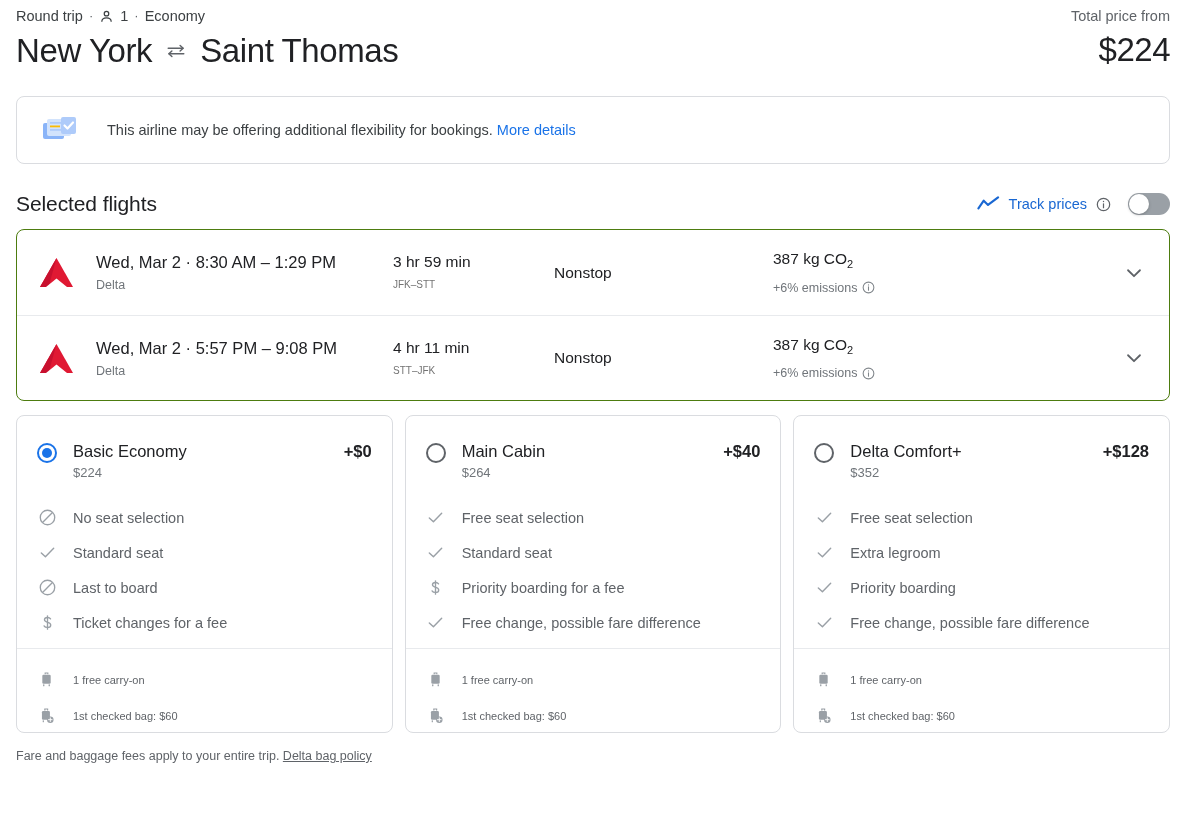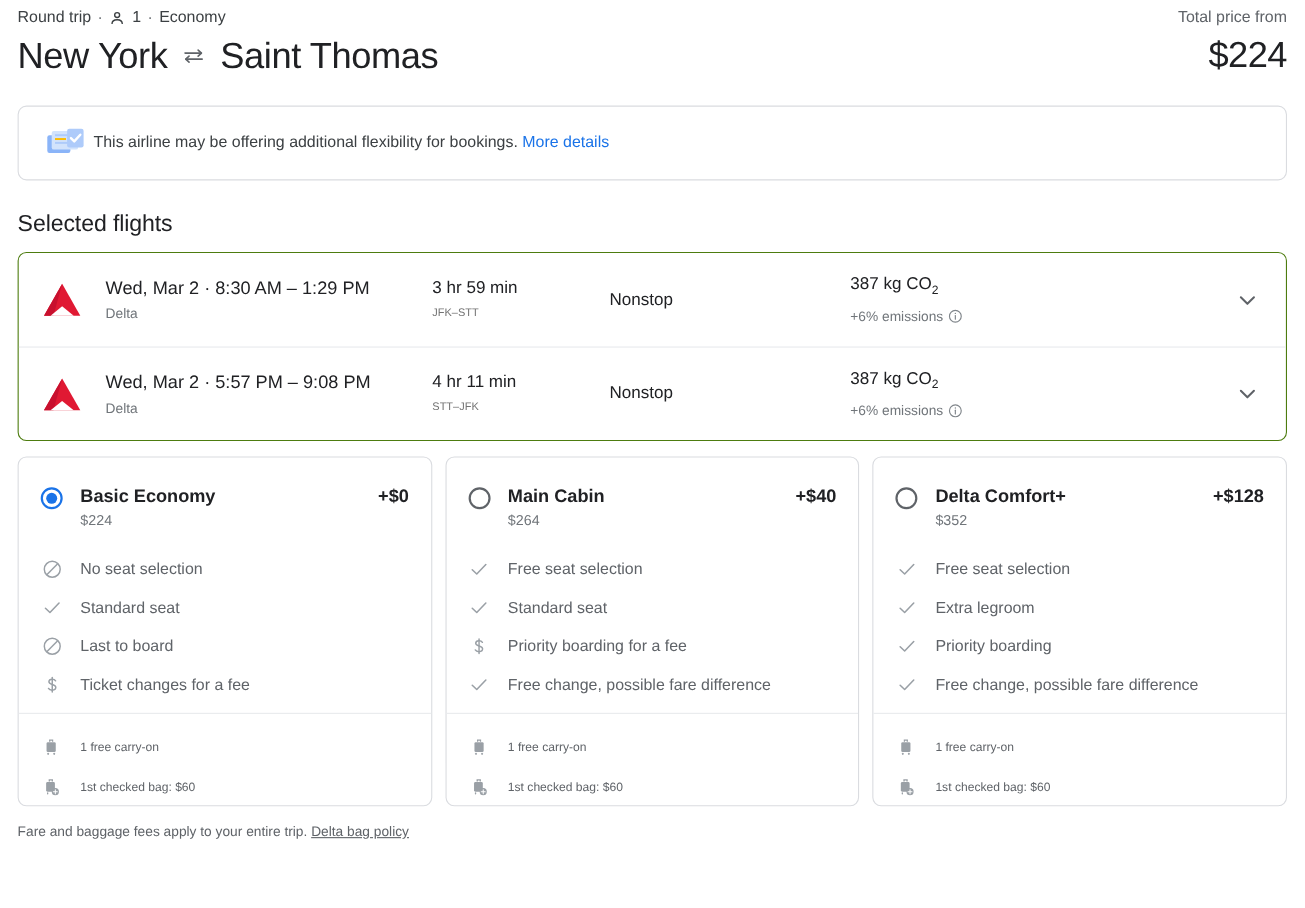--- a/index.html
+++ b/index.html
@@ -22,21 +22,21 @@
   .route-city { font-size: 33px; font-weight: 400; letter-spacing: -0.4px; color: #202124; line-height: 42px; }
   .swap-icon { width: 22px; height: 22px; color: #5f6368; display: inline-flex; align-items: center; }
   .hdr-right { text-align: right; padding-top: 2px; }
   .total-label { font-size: 14.5px; color: #5f6368; line-height: 20px; }
   .total-price { font-size: 33px; font-weight: 400; letter-spacing: -0.5px; color: #202124; line-height: 42px; margin-top: 3px; }
 
   
   .banner {
     margin-top: 24px; height: 68px;
     border: 1px solid #dadce0; border-radius: 8px;
-    display: flex; align-items: center; padding: 0 24px; gap: 6px;
+    display: flex; align-items: center; padding: 0 24px; gap: 28px;
     background: #fff;
   }
   .banner-icon { width: 38px; height: 32px; flex: none; }
   .banner-text { font-size: 14.5px; color: #3c4043; line-height: 20px; }
   .banner-text a { color: #1a73e8; text-decoration: none; }
 
   
   .sec-head { display: flex; align-items: center; justify-content: space-between; margin-top: 28px; }
   .sec-title { font-size: 21px; font-weight: 400; color: #202124; letter-spacing: -0.1px; }
   .track { display: flex; align-items: center; gap: 9px; }
@@ -67,21 +67,21 @@
 
   
   .fare-title { font-size: 21px; font-weight: 400; color: #202124; margin-top: 30px; letter-spacing: -0.1px; }
   .fare-grid { display: flex; gap: 12px; margin-top: 14px; }
   .fare-card { flex: 1; border: 1px solid #dadce0; border-radius: 8px; background: #fff; display: flex; flex-direction: column; height: 318px; }
   .fare-head { display: flex; align-items: flex-start; padding: 24px 20px 0 20px; }
   .radio { width: 20px; height: 20px; border-radius: 50%; border: 2px solid #5f6368; flex: none; margin-top: 3px; position: relative; }
   .radio.sel { border-color: #1a73e8; }
   .radio.sel::after { content: ""; position: absolute; left: 3px; top: 3px; width: 10px; height: 10px; border-radius: 50%; background: #1a73e8; }
   .fare-head-txt { margin-left: 16px; flex: 1; }
-  .fare-name { font-size: 16.5px; color: #202124; font-weight: 700; line-height: 22px; }
+  .fare-name { font-size: 16.5px; color: #202124; font-weight: 400; line-height: 22px; }
   .fare-base { font-size: 13px; color: #70757a; line-height: 19px; margin-top: 1px; }
   .fare-delta { font-size: 16.5px; font-weight: 700; color: #202124; line-height: 22px; white-space: nowrap; }
   .feat-list { padding: 18px 20px 0 20px; flex: 1; }
   .feat { display: flex; align-items: center; gap: 16px; height: 35px; }
   .feat-icon { width: 20px; height: 20px; flex: none; color: #9aa0a6; display: flex; align-items: center; justify-content: center; }
   .feat-txt { font-size: 14.5px; color: #5f6368; }
   .bag-sep { border-top: 1px solid #e8eaed; margin: 8px 0 0 0; }
   .bag-list { padding: 13px 20px 0 20px; }
   .bag { display: flex; align-items: center; gap: 16px; height: 36px; }
   .bag-icon { width: 20px; height: 20px; flex: none; color: #9aa0a6; }
@@ -142,20 +142,38 @@
       </svg>
     </span>
     <div class="banner-text">
       <span>This airline may be offering additional flexibility for bookings.</span>
       <a href="#">More details</a>
     </div>
   </div>
 
   <div class="sec-head">
     <div class="sec-title">Selected flights</div>
+    <div class="track">
+      <span class="track-chart-icon">
+        <svg viewBox="0 0 24 18" width="23" height="18" fill="none" stroke="#1967d2" stroke-width="2.2" stroke-linecap="round" stroke-linejoin="round">
+          <path d="M1.5 13.5 7 5.5l4.5 4.5L22 2"></path>
+        </svg>
+      </span>
+      <span class="track-label">Track prices</span>
+      <span class="track-info-icon">
+        <svg viewBox="0 0 16 16" width="15" height="15" fill="none" stroke="#5f6368" stroke-width="1.3">
+          <circle cx="8" cy="8" r="6.6"></circle>
+            <path d="M8 7.2v4.2" stroke-linecap="round"></path>
+            <circle cx="8" cy="4.8" r="0.75" fill="#5f6368" stroke="none"></circle>
+        </svg>
+      </span>
+      <span class="toggle">
+        <span class="knob"></span>
+      </span>
+    </div>
   </div>
 
   <div class="flights">
 
     <div class="flight-row">
       <span class="delta-logo">
         <svg viewBox="0 0 35 31" width="35" height="31">
           <path d="M17.5 1 34 30H1z" fill="#e01933"></path>
           <path d="M17.5 1 1 30h8.6z" fill="#c8102e"></path>
           <path d="M17.5 21.5 28 30H7z" fill="#ffffff"></path>

